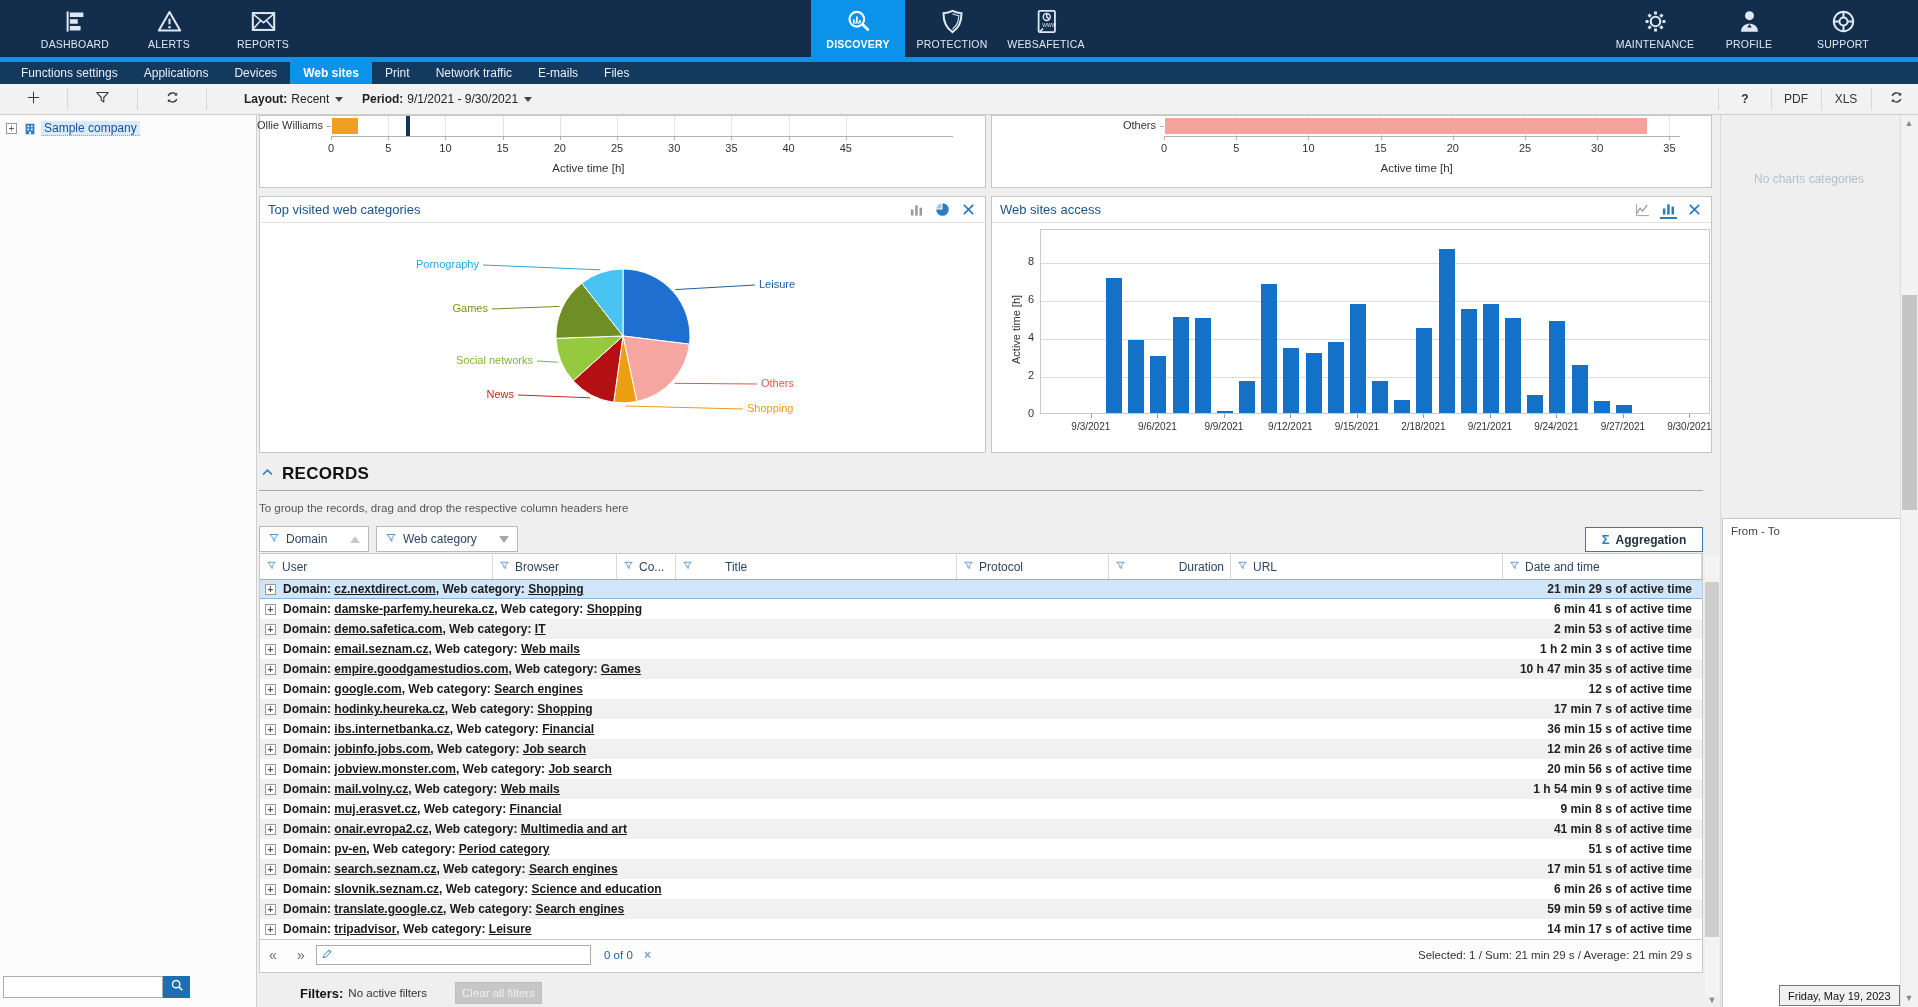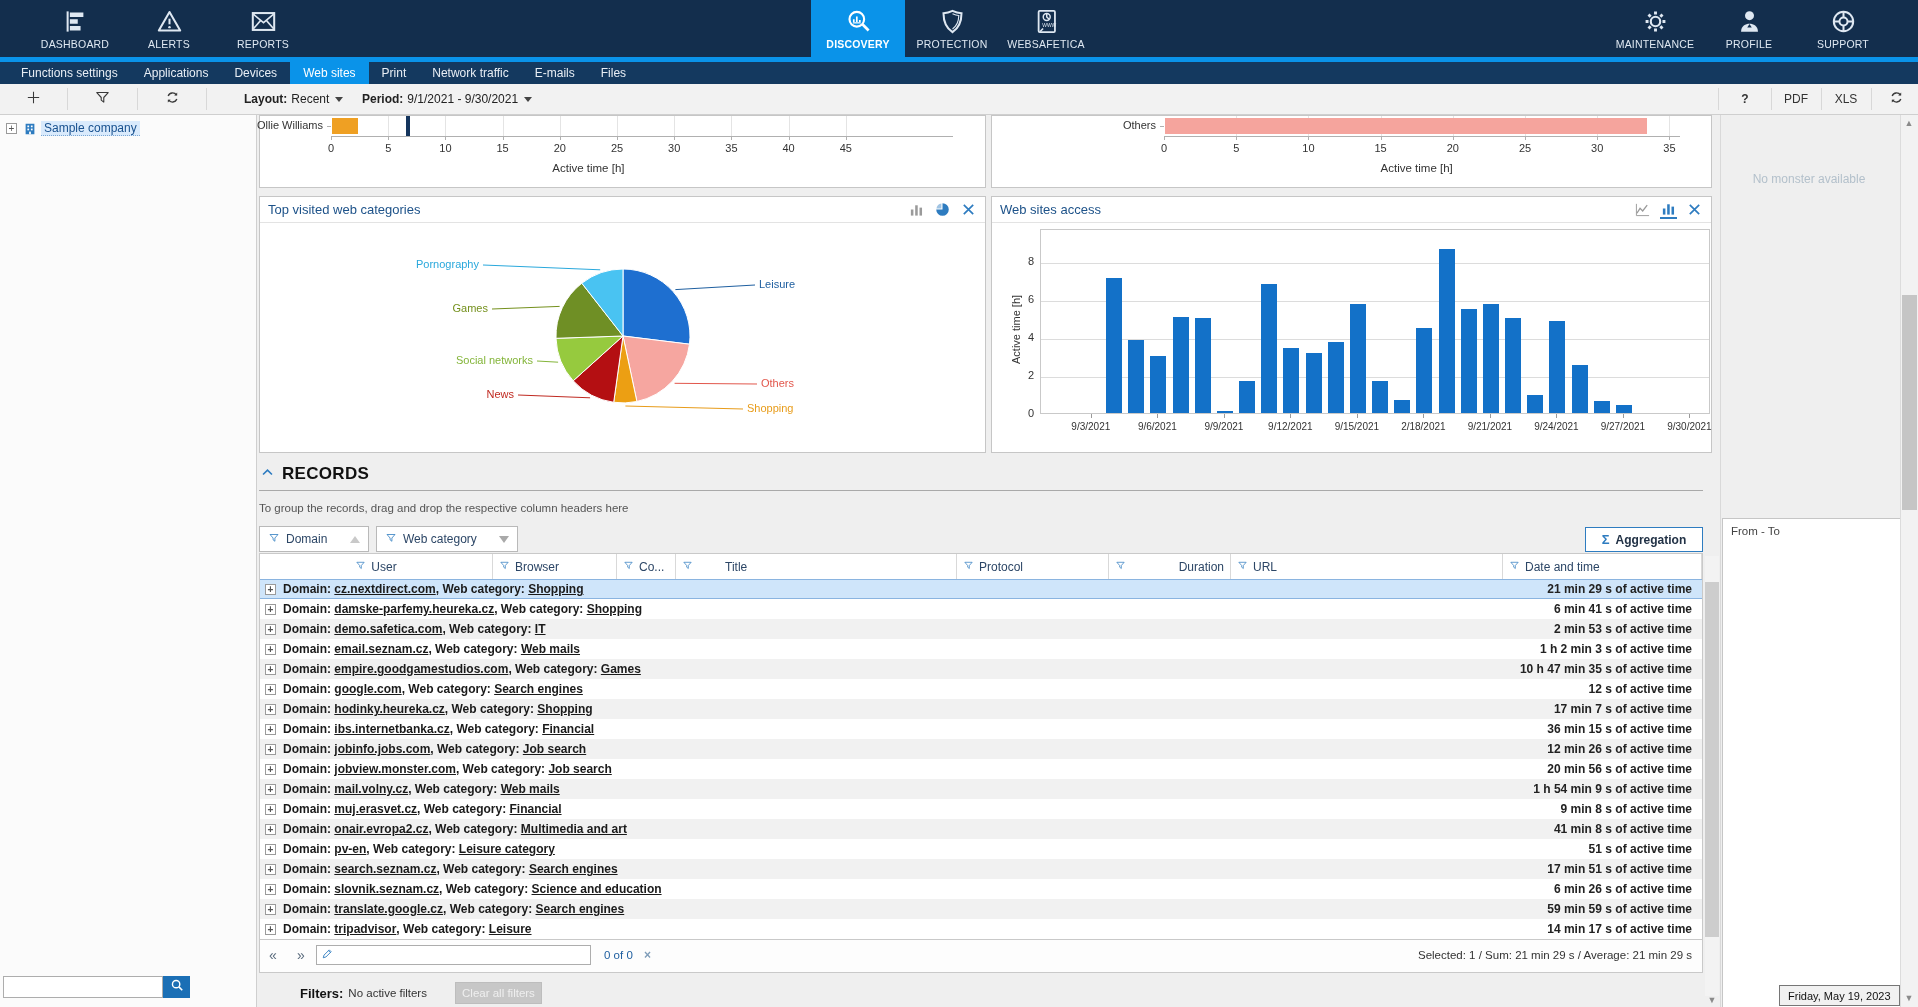--- a/index.html
+++ b/index.html
@@ -12,21 +12,21 @@
   .nav-group.right{position:absolute;right:28px;top:0;height:57px;}
   .nav-item{width:94px;display:flex;flex-direction:column;align-items:center;justify-content:center;color:#dfe8f2;cursor:pointer;}
   .nav-item.active{background:#0a93e9;color:#fff;}
   .nav-item.active .nav-lb{font-weight:bold;}
   .nav-ic{width:27px;height:27px;display:block;margin-bottom:3px;}
   .nav-ic svg{width:27px;height:27px;display:block;}
   .nav-lb{font-size:10.5px;letter-spacing:.2px;white-space:nowrap;}
   .accent-line{position:absolute;left:0;top:57px;width:1918px;height:5px;background:#0a93e9;}
   .nav2{position:absolute;left:0;top:62px;width:1918px;height:22px;background:#14395f;display:flex;padding-left:8px;box-sizing:border-box;}
   .tab{display:flex;align-items:center;padding:0 13px;color:#e8eef5;font-size:12px;cursor:pointer;white-space:nowrap;}
-  .tab.active{background:#0a93e9;color:#fff;font-weight:normal;}
+  .tab.active{background:#0a93e9;color:#fff;font-weight:bold;}
   
   .toolbar{position:absolute;left:0;top:84px;width:1918px;height:31px;background:#f2f2f2;border-bottom:1px solid #cfcfcf;box-sizing:border-box;}
   .tb-btn{position:absolute;top:0;height:30px;display:flex;align-items:center;justify-content:center;color:#3a3a3a;cursor:pointer;}
   .tb-sep{position:absolute;top:4px;height:22px;width:1px;background:#d8d8d8;}
   .tb-btn svg{width:17px;height:17px;}
   .tb-drop{position:absolute;top:0;height:30px;display:flex;align-items:center;font-size:12px;color:#222;cursor:pointer;}
   .tb-drop b{margin-right:4px;}
   .caret{display:inline-block;margin-left:6px;width:0;height:0;border-left:4px solid transparent;border-right:4px solid transparent;border-top:5px solid #444;}
   .tb-right{font-size:12px;color:#333;}
   
@@ -548,21 +548,21 @@
         <span class="tri-down" style="margin-left: auto;"></span>
       </div>
     </div>
   <div class="agg-btn">
     <span class="sig">Σ</span>
     <span class="lb">Aggregation</span>
   </div>
 
   <div class="grid">
     <div class="grid-header" id="grid-header">
-        <div class="gh-cell" style="width: 233px; justify-content: center;">
+        <div class="gh-cell" style="width: 233px;">
           <span><svg viewBox="0 0 24 24">
               <path d="M4 5h16l-6.2 7v6.5l-3.6-2.8V12Z" fill="none" stroke="currentColor" stroke-width="1.6" stroke-linejoin="round"></path>
             </svg></span>
           <span>User</span>
         </div>
         <div class="gh-cell" style="width: 124px;">
           <span><svg viewBox="0 0 24 24">
               <path d="M4 5h16l-6.2 7v6.5l-3.6-2.8V12Z" fill="none" stroke="currentColor" stroke-width="1.6" stroke-linejoin="round"></path>
             </svg></span>
           <span>Browser</span>
@@ -665,21 +665,21 @@
           <span class="txt"><b>Domain: </b><span class="lnk">muj.erasvet.cz</span><b>, Web category: </b><span class="lnk">Financial</span></span>
           <span class="dur">9 min 8 s of active time</span>
         </div>
         <div class="g-row odd">
           <span class="expander">+</span>
           <span class="txt"><b>Domain: </b><span class="lnk">onair.evropa2.cz</span><b>, Web category: </b><span class="lnk">Multimedia and art</span></span>
           <span class="dur">41 min 8 s of active time</span>
         </div>
         <div class="g-row even">
           <span class="expander">+</span>
-          <span class="txt"><b>Domain: </b><span class="lnk">pv-en</span><b>, Web category: </b><span class="lnk">Leisure category</span></span>
+          <span class="txt"><b>Domain: </b><span class="lnk">pv-en</span><b>, Web category: </b><span class="lnk">Period category</span></span>
           <span class="dur">51 s of active time</span>
         </div>
         <div class="g-row odd">
           <span class="expander">+</span>
           <span class="txt"><b>Domain: </b><span class="lnk">search.seznam.cz</span><b>, Web category: </b><span class="lnk">Search engines</span></span>
           <span class="dur">17 min 51 s of active time</span>
         </div>
         <div class="g-row even">
           <span class="expander">+</span>
           <span class="txt"><b>Domain: </b><span class="lnk">slovnik.seznam.cz</span><b>, Web category: </b><span class="lnk">Science and education</span></span>
@@ -712,21 +712,21 @@
     </div>
   </div>
 
   <div class="filters-row">
     <span class="f-lb">Filters:</span>
     <span class="f-val">No active filters</span>
     <span class="clear-btn">Clear all filters</span>
   </div>
 
   <div class="right-border"></div>
-  <div class="no-charts">No monster available</div>
+  <div class="no-charts">No charts categories</div>
   <div class="fromto">
     <span class="lb">From - To</span>
   </div>
 
   <div class="rec-scroll"></div>
   <div class="rec-thumb"></div>
   <div class="scroll-arrow" style="left:1705px;top:995px;">▼</div>
   <div class="main-scroll"></div>
   <div class="scroll-arrow" style="left:1902px;top:118px;">▲</div>
   <div class="main-thumb"></div>

